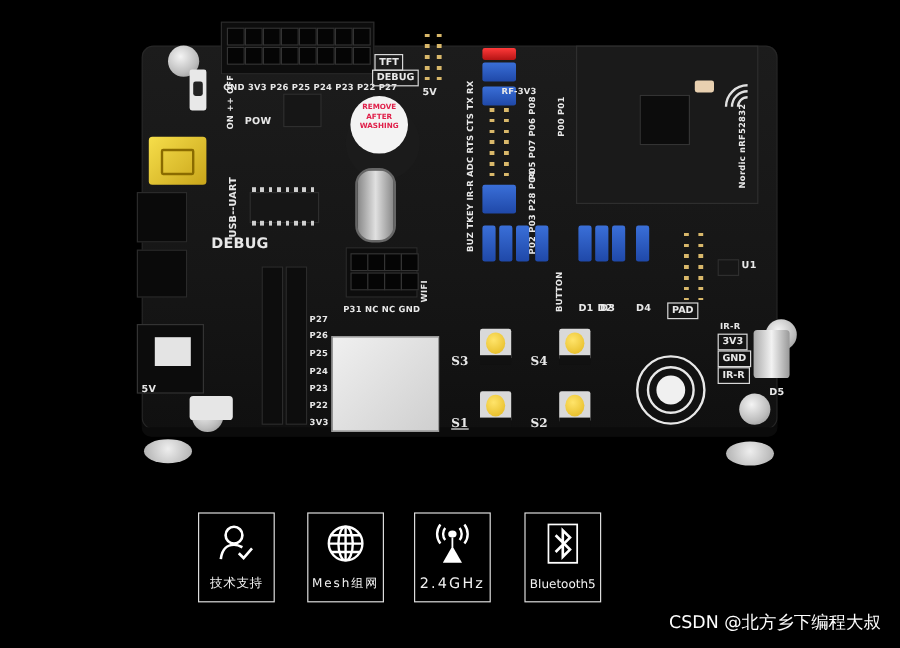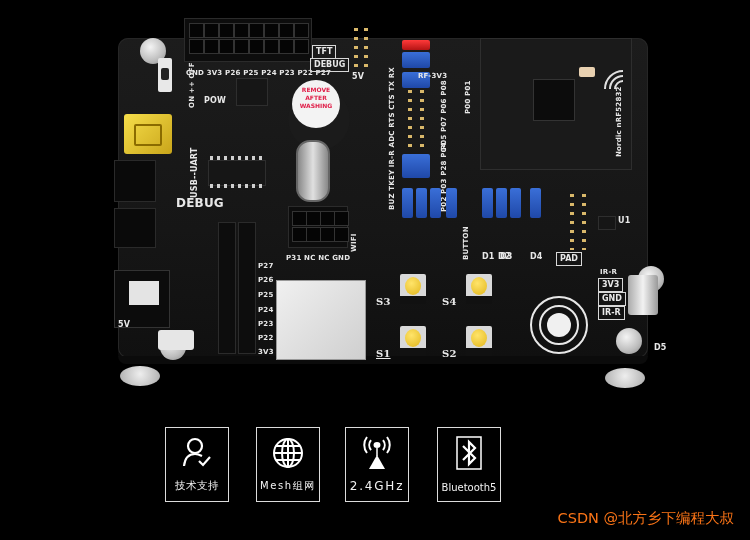--- a/index.html
+++ b/index.html
@@ -51,21 +51,21 @@
 
   
   .features { position:absolute; left:165px; top:427px; width:430px; height:76px; }
   .tile { position:absolute; top:0; width:64px; height:75px; border:1px solid #dcdcdc; box-sizing:border-box; background:#000; }
   .tile .ic { position:absolute; left:0; top:6px; width:62px; height:38px; display:flex; align-items:center; justify-content:center; }
   .tile .lbl { position:absolute; left:0; bottom:8px; width:62px; text-align:center; font-size:10.5px; color:#f2f2f2; letter-spacing:0.5px; white-space:nowrap; }
   .tile.mesh .lbl { letter-spacing:1.6px; font-size:10px; }
   .tile.ghz .lbl { letter-spacing:1.8px; font-size:12px; }
   .tile.bt .lbl { letter-spacing:0; font-size:10px; }
 
-  .watermark { position:absolute; right:16px; top:509px; font-size:14.5px; color:#f97316; white-space:nowrap; font-family:"DejaVu Sans", sans-serif; }
+  .watermark { position:absolute; right:16px; top:509px; font-size:14.5px; color:#ffffff; white-space:nowrap; font-family:"DejaVu Sans", sans-serif; }
 </style>
 </head>
 <body>
 
 <div class="stage">
 
   <div class="board">
     <div class="pcb"></div>
     <div class="pcb-edge"></div>
 
@@ -163,21 +163,21 @@
     <div class="silkbox" style="left:456px;top:214px;">PAD</div>
     <div class="pad-rings"></div>
 
     <div class="chip" style="left:498px;top:178px;width:16px;height:12px;"></div>
     <div class="silk" style="left:518px;top:178px;">U1</div>
     <div class="silk" style="left:500px;top:230px;font-size:7px;">IR-R</div>
     <div class="silkbox" style="left:498px;top:240px;">3V3</div>
     <div class="silkbox" style="left:498px;top:254px;">GND</div>
     <div class="silkbox" style="left:498px;top:268px;">IR-R</div>
     <div class="ir-metal"></div>
-    <div class="silk" style="left:554px;top:284px;margin-top:21px;">D5</div>
+    <div class="silk" style="left:541px;top:284px;">D5</div>
 
     <div class="hdr" style="left:118px;top:184px;width:16px;height:130px;"></div>
     <div class="hdr" style="left:138px;top:184px;width:16px;height:130px;"></div>
     <div class="silk" style="left:158px;top:224px;font-size:7px;">P27</div>
     <div class="silk" style="left:158px;top:238px;font-size:7px;">P26</div>
     <div class="silk" style="left:158px;top:253px;font-size:7px;">P25</div>
     <div class="silk" style="left:158px;top:268px;font-size:7px;">P24</div>
     <div class="silk" style="left:158px;top:282px;font-size:7px;">P23</div>
     <div class="silk" style="left:158px;top:296px;font-size:7px;">P22</div>
     <div class="silk" style="left:158px;top:310px;font-size:7px;">3V3</div>

